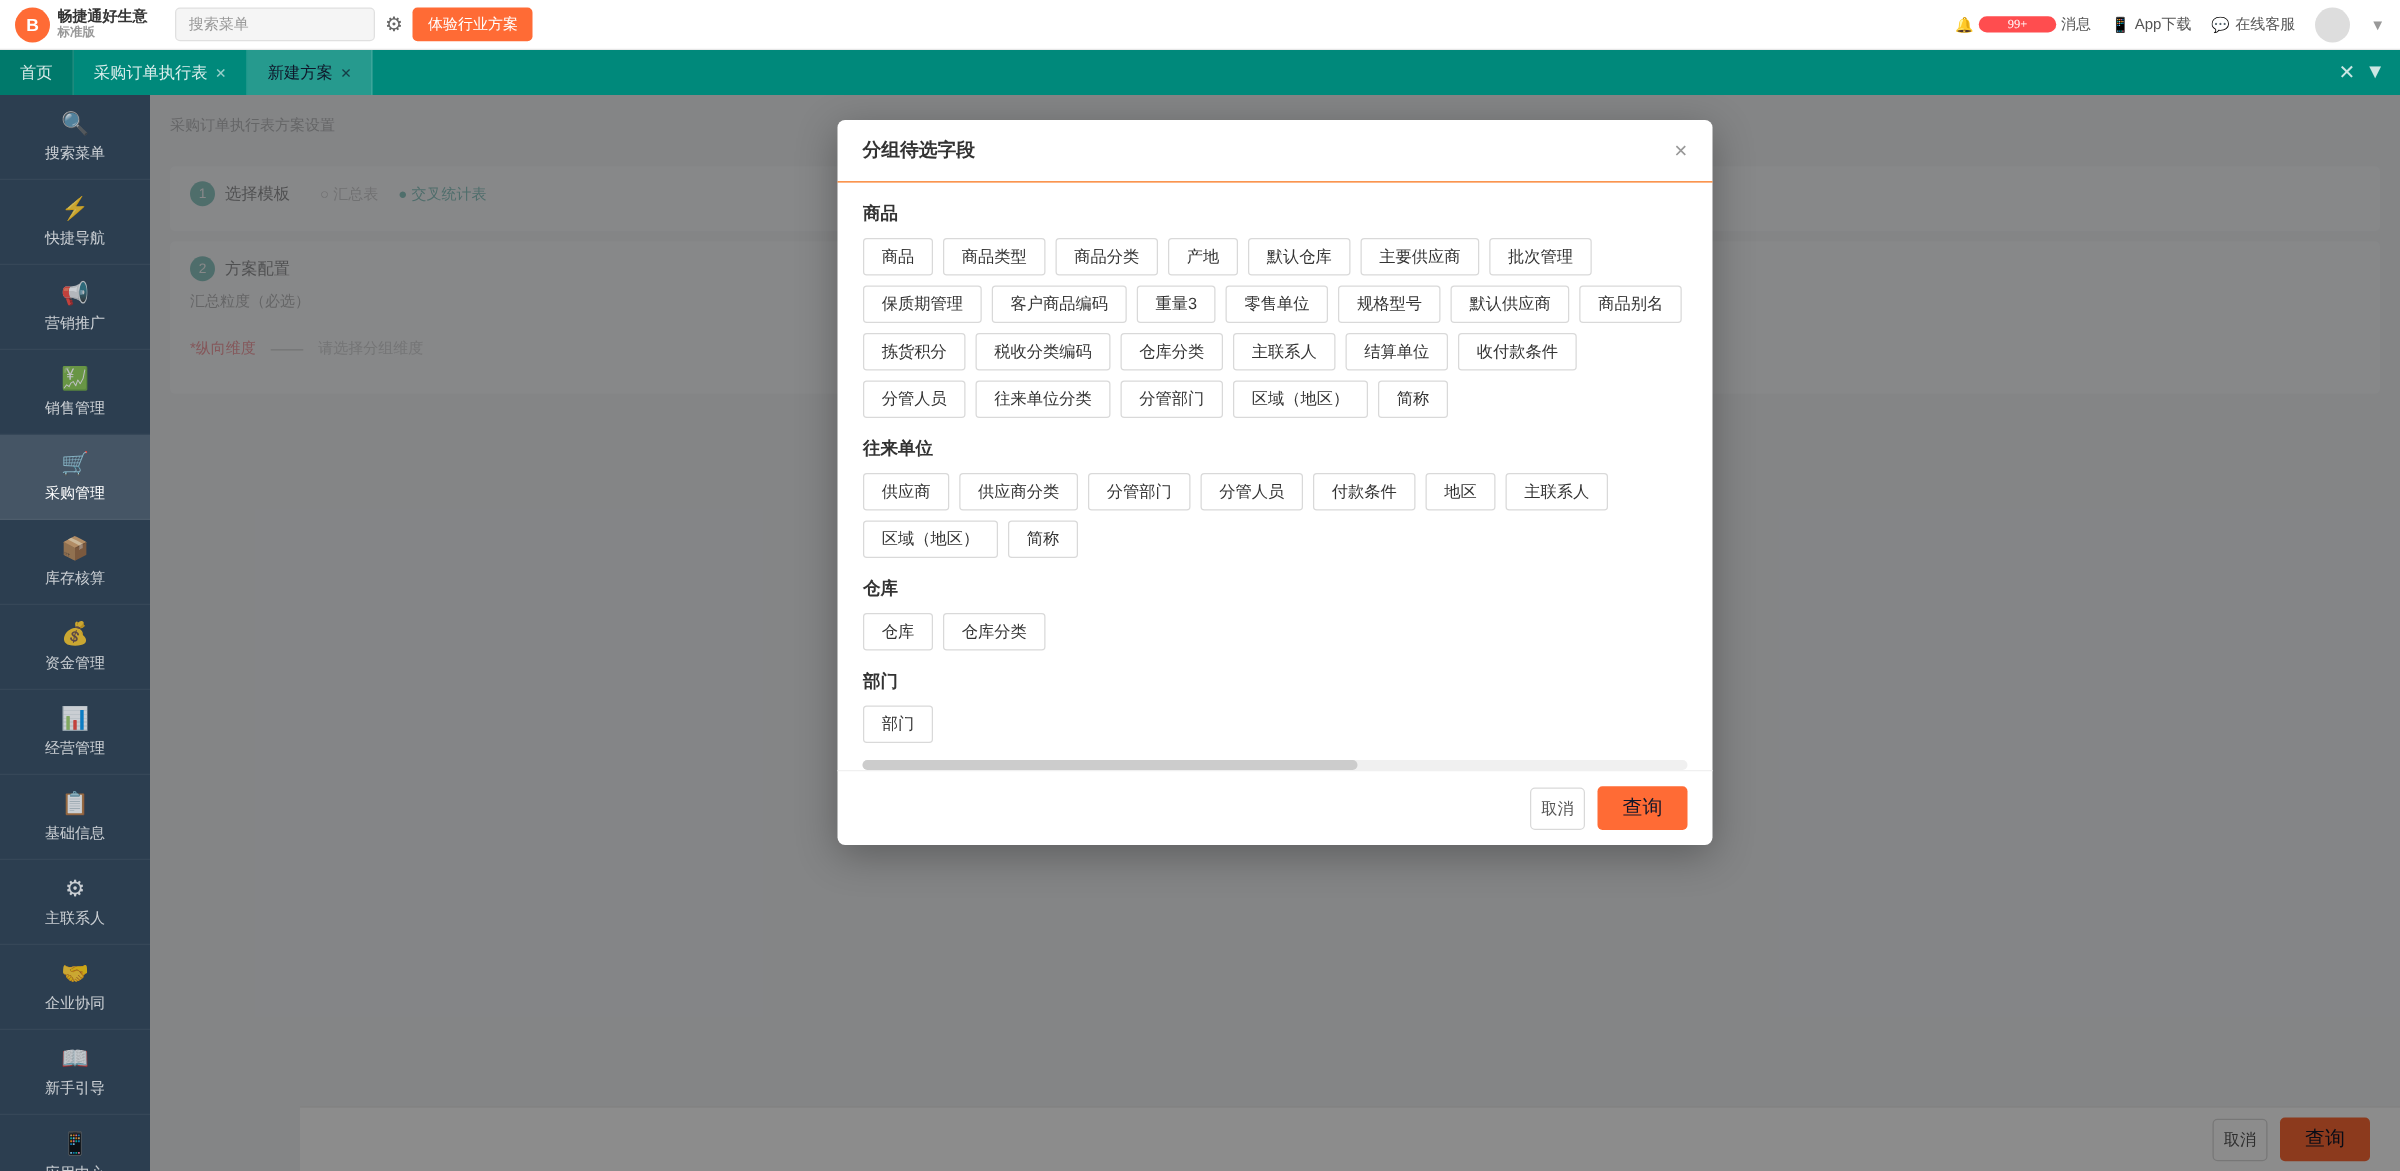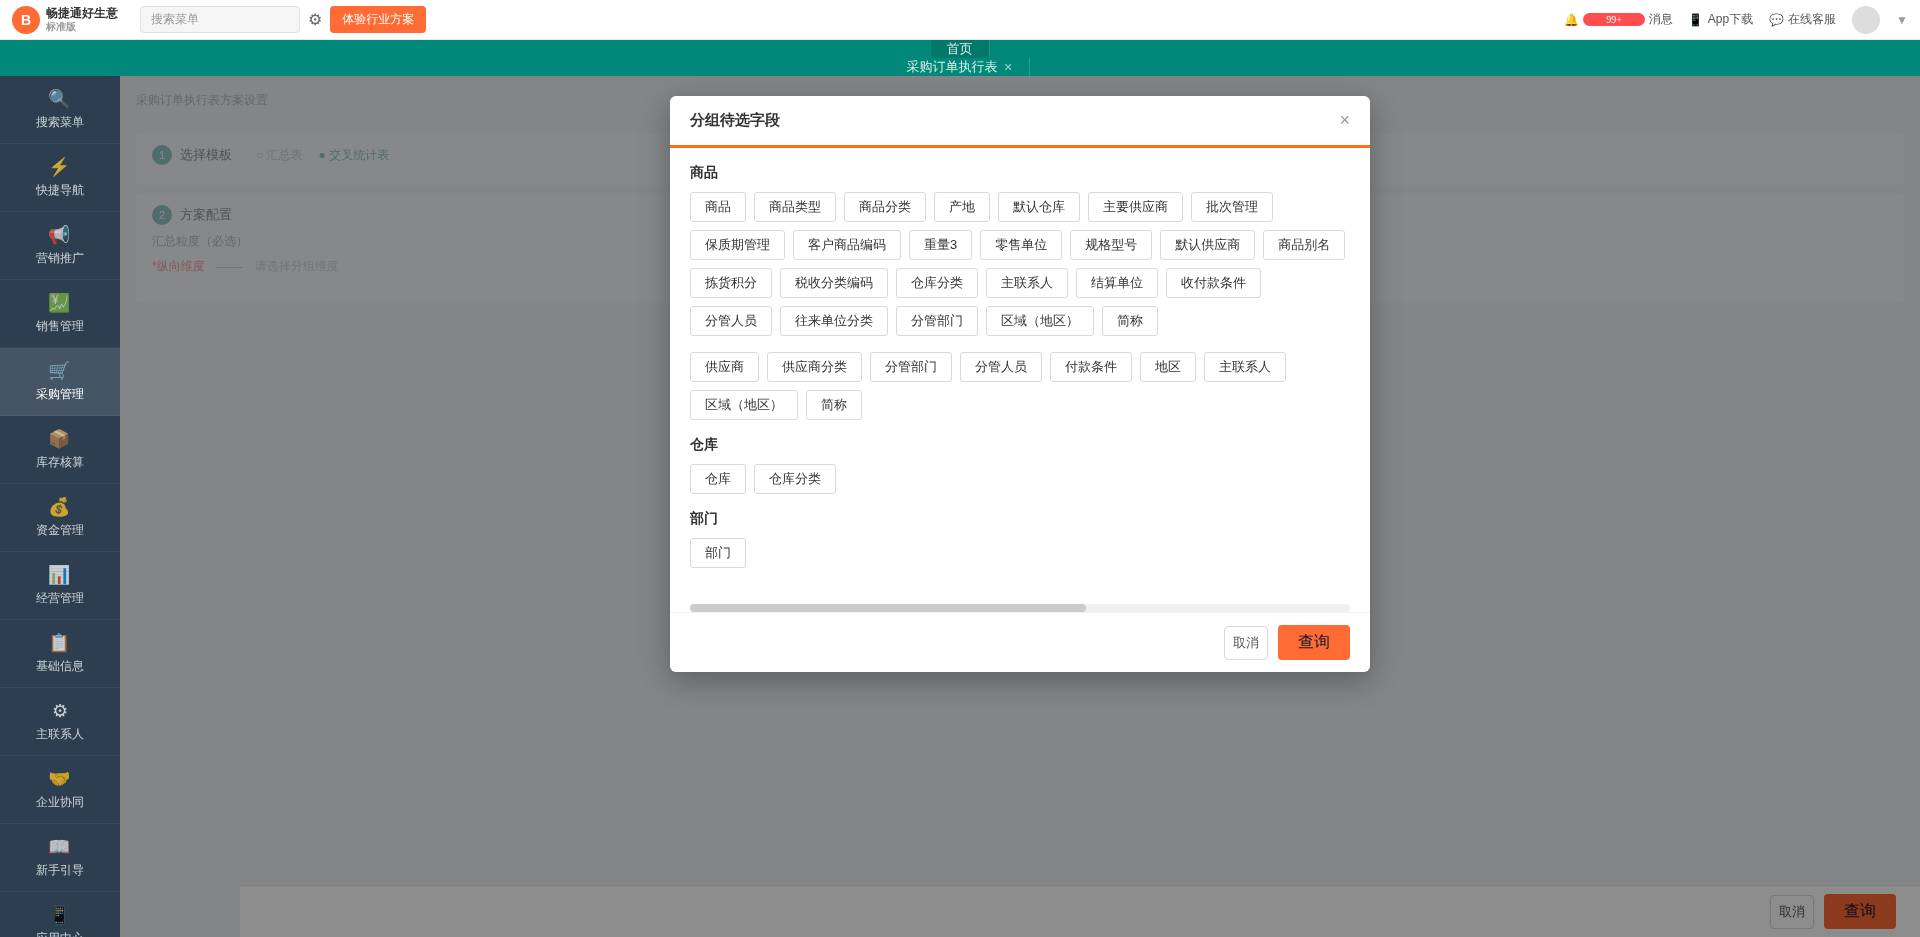--- a/index.html
+++ b/index.html
@@ -72,21 +72,20 @@
       font-family: Liberation Serif, serif;
     }
 
     
     .nav-tabs {
       height: 36px;
       background: #00897b;
       display: flex;
       align-items: center;
       padding: 0 0;
-      flex-direction: column;
     }
     .nav-tab {
       height: 36px;
       padding: 0 16px;
       display: flex;
       align-items: center;
       color: rgba(255,255,255,0.85);
       font-size: 13px;
       cursor: pointer;
       border-right: 1px solid rgba(255,255,255,0.15);
@@ -166,21 +165,21 @@
       background: white;
       border-radius: 6px;
       width: 700px;
       max-height: 580px;
       display: flex;
       flex-direction: column;
       box-shadow: 0 8px 32px rgba(0,0,0,0.3);
     }
     .modal-header {
       padding: 14px 20px;
-      border-bottom: 3px solid #f97316;
+      border-bottom: 1px solid #f97316;
       display: flex;
       align-items: center;
       justify-content: space-between;
     }
     .modal-title { font-size: 15px; font-weight: bold; color: #333; }
     .modal-close {
       cursor: pointer;
       color: #999;
       font-size: 18px;
     }
@@ -396,21 +395,21 @@
           <span>选择模板</span>
           <span style="margin-left:16px;color:#999;font-size:12px">○ 汇总表</span>
           <span style="margin-left:8px;color:#00897b;font-size:12px">● 交叉统计表</span>
         </div>
       </div>
       <div class="step-section">
         <div class="step-label">
           <div class="step-num">2</div>
           <span>方案配置</span>
         </div>
-        <div style="color:#666;font-size:12px;margin-bottom:8px">汇总粒度（必选）</div>
+        <div style="color:#666;font-size:12px;margin-bottom:20px">汇总粒度（必选）</div>
         <div style="display:flex;align-items:center;gap:12px;margin-bottom:16px">
           <span style="color:#f5222d;font-size:12px">*纵向维度</span>
           <span style="color:#999">——</span>
           <span style="color:#aaa;font-size:12px">请选择分组维度</span>
         </div>
       </div>
     </div>
 
     <div class="modal-overlay">
       <div class="modal">
@@ -446,20 +445,21 @@
               <span class="field-tag">收付款条件</span>
               <span class="field-tag">分管人员</span>
               <span class="field-tag">往来单位分类</span>
               <span class="field-tag">分管部门</span>
               <span class="field-tag">区域（地区）</span>
               <span class="field-tag">简称</span>
             </div>
           </div>
 
           <div class="field-group">
+            <div class="field-group-title">往来单位</div>
             <div class="field-tags">
               <span class="field-tag">供应商</span>
               <span class="field-tag">供应商分类</span>
               <span class="field-tag">分管部门</span>
               <span class="field-tag">分管人员</span>
               <span class="field-tag">付款条件</span>
               <span class="field-tag">地区</span>
               <span class="field-tag">主联系人</span>
               <span class="field-tag">区域（地区）</span>
               <span class="field-tag">简称</span>

